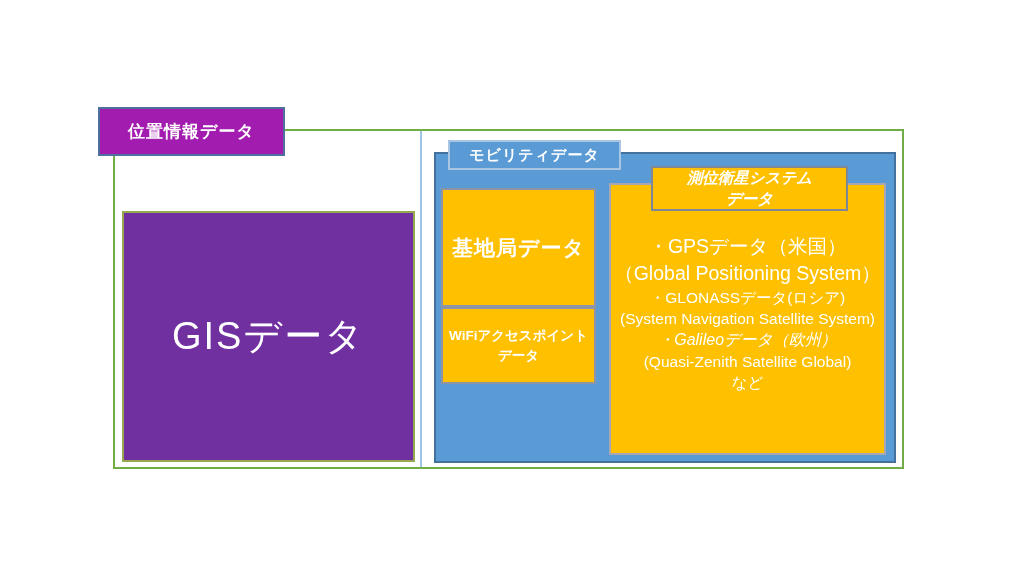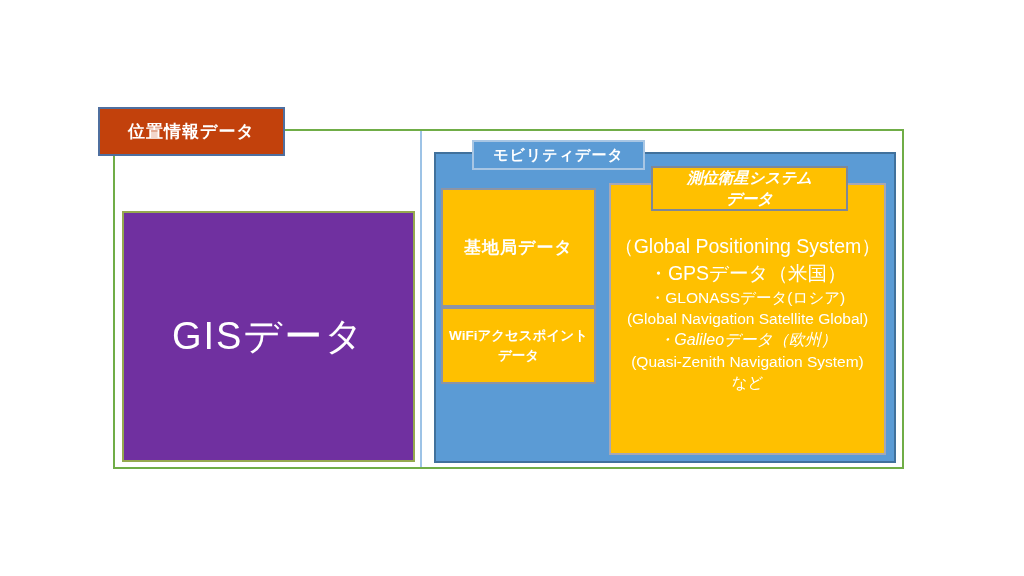--- a/index.html
+++ b/index.html
@@ -23,45 +23,45 @@
     border:2px solid #70AD47;background:#ffffff;
   }
   
   .divider{
     left:420px;top:131px;width:2px;height:336px;
     background:#9DC3E6;
   }
   
   .root-label{
     left:98px;top:107px;width:187px;height:49px;
-    background:#c2410c;border:2px solid #4F6F9F;
+    background:#a21caf;border:2px solid #4F6F9F;
     font-size:17px;font-weight:bold;letter-spacing:1px;
   }
   
   .gis-box{
     left:122px;top:211px;width:293px;height:251px;
     background:#7030A0;border:2px solid #95A94F;
     font-size:38px;letter-spacing:2px;
   }
   
   .mobility-box{
     left:434px;top:152px;width:462px;height:311px;
     background:#5B9BD5;border:2px solid #41719C;
   }
   
   .mobility-label{
-    left:472px;top:140px;width:173px;height:30px;
+    left:448px;top:140px;width:173px;height:30px;
     background:#5B9BD5;border:2px solid #A8C6E4;
     font-size:15px;font-weight:bold;letter-spacing:1px;
   }
   
   .base-box{
     left:441px;top:188px;width:155px;height:119px;
     background:#FFC000;border:2px solid #8D94A5;
-    font-size:17px;font-weight:600;letter-spacing:1px;justify-content:center;
+    font-size:21px;font-weight:600;letter-spacing:1px;justify-content:center;
   }
   .wifi-box{
     left:441px;top:307px;width:155px;height:77px;
     background:#FFC000;border:2px solid #8D94A5;
     font-size:13.5px;font-weight:bold;line-height:1.45;
   }
   .sat-box{
     left:609px;top:183px;width:277px;height:272px;
     background:#FFC000;border:2px solid #A7A7B4;
     justify-content:flex-start;padding-top:48px;
@@ -101,26 +101,26 @@
   <div class="box base-box">
     <span>基地局データ</span>
   </div>
 
   <div class="box wifi-box">
     <div>WiFiアクセスポイント</div>
     <div>データ</div>
   </div>
 
   <div class="box sat-box">
+    <div class="sat-line-lg">・GPSデータ（米国）</div>
     <div class="sat-line-lg">（Global Positioning System）</div>
-    <div class="sat-line-lg">・GPSデータ（米国）</div>
     <div class="sat-line-sm">・GLONASSデータ(ロシア)</div>
-    <div class="sat-line-sm">(Global Navigation Satellite Global)</div>
+    <div class="sat-line-sm">(System Navigation Satellite System)</div>
     <div class="sat-line-md">・Galileoデータ（欧州）</div>
-    <div class="sat-line-sm">(Quasi-Zenith Navigation System)</div>
+    <div class="sat-line-sm">(Quasi-Zenith Satellite Global)</div>
     <div class="sat-line-sm">など</div>
   </div>
 
   <div class="box sat-label">
     <div>測位衛星システム</div>
     <div>データ</div>
   </div>
 
 </div>
 

